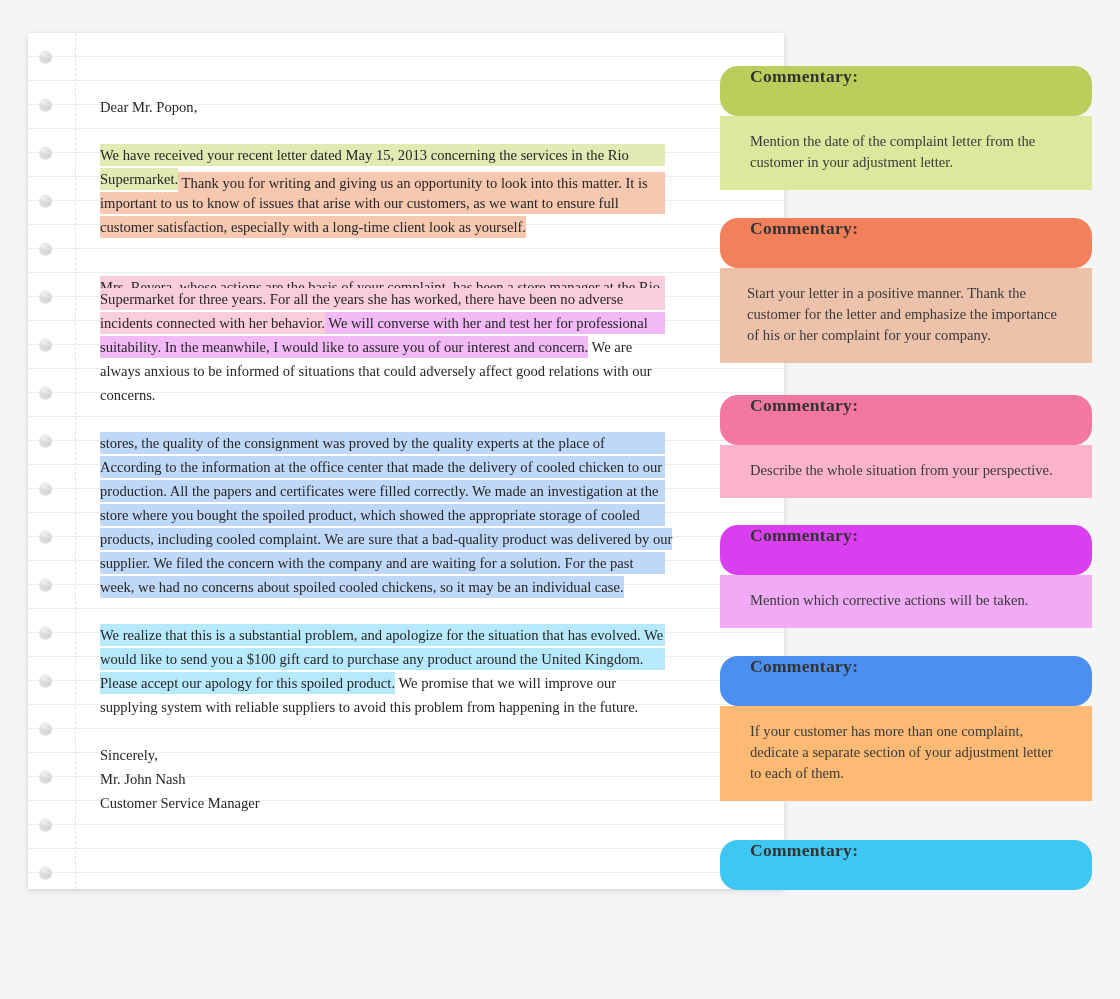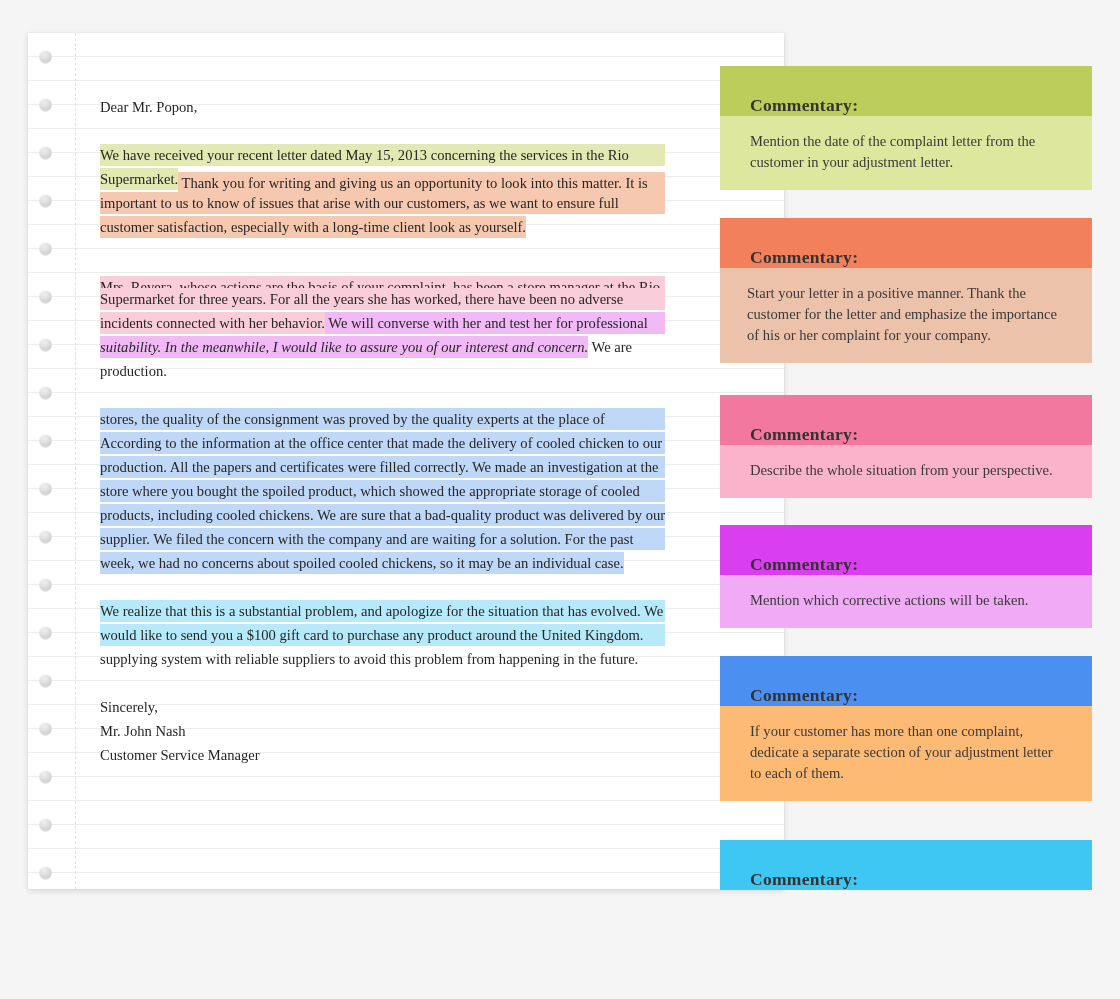--- a/index.html
+++ b/index.html
@@ -27,22 +27,22 @@
   .letter{
     position:absolute;left:72px;top:62px;width:565px;
     font-size:14.6px;color:#262626;
   }
   .line{display:flex;height:24px;align-items:center;}
   .run{white-space:pre;line-height:22px;height:22px;}
   .run.fill{flex:1 0 auto;}
   
   .cbox{position:absolute;left:720px;width:372px;}
   .cbox-header{
-    height:50px;display:flex;align-items:flex-end;padding-left:30px;
-    font-weight:bold;font-size:17.5px;color:#333;letter-spacing:.3px;
+    height:50px;display:flex;align-items:flex-start;padding-left:30px;
+    font-weight:bold;font-size:17.5px;color:#333;letter-spacing:.3px;border-radius:18px;
   }
   .cbox-body{
     padding:15px 30px 17px 30px;
     font-size:14.6px;line-height:21px;color:#3a3a3a;
   }
 </style>
 </head>
 <body style="background: rgb(245, 245, 246);">
 
 <div class="paper">
@@ -90,54 +90,61 @@
         <span class="run fill" style="background: rgb(249, 205, 217); margin-top: 24px;">Mrs. Revera, whose actions are the basis of your complaint, has been a store manager at the Rio</span>
       </div>
       <div class="line">
         <span class="run fill" style="background: rgb(249, 205, 217);">Supermarket for three years. For all the years she has worked, there have been no adverse</span>
       </div>
       <div class="line">
         <span class="run" style="background: rgb(249, 205, 217); text-align: center;">incidents connected with her behavior.</span>
         <span class="run fill" style="background: rgb(241, 186, 246);"> We will converse with her and test her for professional</span>
       </div>
       <div class="line">
-        <span class="run" style="background: rgb(241, 186, 246); font-style: italic;">suitability. In the meanwhile, I would like to assure you of our interest and concern.</span>
+        <span class="run" style="background: rgb(241, 186, 246);">suitability. In the meanwhile, I would like to assure you of our interest and concern.</span>
         <span class="run"> We are</span>
       </div>
       <div class="line">
-        <span class="run">production.</span>
+        <span class="run">always anxious to be informed of situations that could adversely affect good relations with our</span>
+      </div>
+      <div class="line">
+        <span class="run">concerns.</span>
       </div>
       <div class="line"></div>
       <div class="line">
         <span class="run fill" style="background: rgb(191, 216, 247);">stores, the quality of the consignment was proved by the quality experts at the place of</span>
       </div>
       <div class="line">
         <span class="run fill" style="background: rgb(191, 216, 247);">According to the information at the office center that made the delivery of cooled chicken to our</span>
       </div>
       <div class="line">
         <span class="run fill" style="background: rgb(191, 216, 247);">production. All the papers and certificates were filled correctly. We made an investigation at the</span>
       </div>
       <div class="line">
         <span class="run fill" style="background: rgb(191, 216, 247);">store where you bought the spoiled product, which showed the appropriate storage of cooled</span>
       </div>
       <div class="line">
-        <span class="run fill" style="background: rgb(191, 216, 247);">products, including cooled chickens. We are sure that a bad-quality product was delivered by our</span>
+        <span class="run fill" style="background: rgb(191, 216, 247);">products, including cooled complaint. We are sure that a bad-quality product was delivered by our</span>
       </div>
       <div class="line">
         <span class="run fill" style="background: rgb(191, 216, 247);">supplier. We filed the concern with the company and are waiting for a solution. For the past</span>
       </div>
       <div class="line">
         <span class="run" style="background: rgb(191, 216, 247);">week, we had no concerns about spoiled cooled chickens, so it may be an individual case.</span>
       </div>
       <div class="line"></div>
       <div class="line">
         <span class="run fill" style="background: rgb(182, 234, 250);">We realize that this is a substantial problem, and apologize for the situation that has evolved. We</span>
       </div>
       <div class="line">
         <span class="run fill" style="background: rgb(182, 234, 250);">would like to send you a $100 gift card to purchase any product around the United Kingdom.</span>
+      </div>
+      <div class="line">
+        <span class="run" style="background: rgb(182, 234, 250);">Please accept our apology for this spoiled product.</span>
+        <span class="run"> We promise that we will improve our</span>
       </div>
       <div class="line">
         <span class="run">supplying system with reliable suppliers to avoid this problem from happening in the future.</span>
       </div>
       <div class="line"></div>
       <div class="line">
         <span class="run">Sincerely,</span>
       </div>
       <div class="line">
         <span class="run">Mr. John Nash</span>

